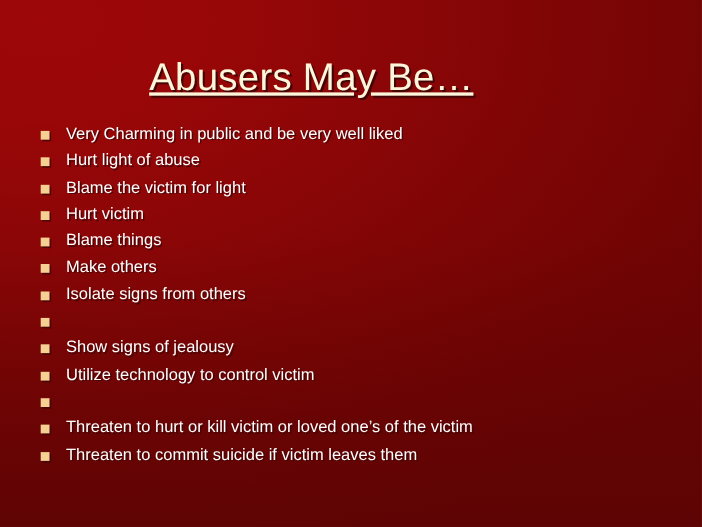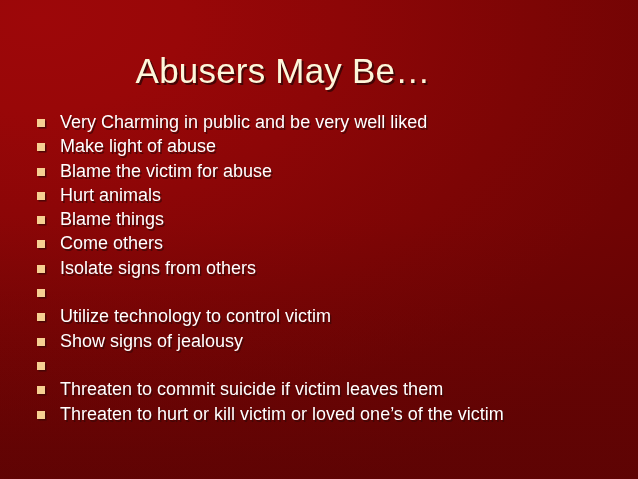--- a/index.html
+++ b/index.html
@@ -40,38 +40,39 @@
     width: 566px;
     text-align: center;
     font-size: 35px;
     line-height: 44px;
     font-weight: normal;
     letter-spacing: 0.2px;
     color: #fdf6da;
     text-shadow: 2px 2px 0px rgba(54,6,6,0.85);
     z-index: 3;
     white-space: nowrap;
+    text-decoration: underline;
   }
 
   #bullet-list {
     position: absolute;
     top: 110px;
     left: 0;
     width: 638px;
     margin: 0;
     padding: 0;
     list-style: none;
     z-index: 3;
   }
   .bullet-item {
     position: relative;
     height: 24.3px;
     line-height: 24.3px;
     padding-left: 60px;
-    font-size: 18px;
+    font-size: 15px;
     color: #ffffff;
     text-shadow: 1.5px 1.5px 0px rgba(60,7,7,0.8);
     white-space: nowrap;
   }
   .bullet-marker {
     position: absolute;
     left: 37px;
     top: 9px;
     width: 8px;
     height: 8px;
@@ -85,27 +86,27 @@
 </style>
 </head>
 <body>
 
 <div id="slide">
 
   <h1 id="title">Abusers May Be…</h1>
 
   <ul id="bullet-list">
       <li class="bullet-item"><span class="bullet-marker"></span><span class="bullet-text">Very Charming in public and be very well liked</span></li>
-      <li class="bullet-item"><span class="bullet-marker"></span><span class="bullet-text">Make light of abuse</span></li>
-      <li class="bullet-item"><span class="bullet-marker"></span><span class="bullet-text">Blame the victim for abuse</span></li>
-      <li class="bullet-item"><span class="bullet-marker"></span><span class="bullet-text">Hurt animals</span></li>
+      <li class="bullet-item"><span class="bullet-marker"></span><span class="bullet-text">Hurt light of abuse</span></li>
+      <li class="bullet-item"><span class="bullet-marker"></span><span class="bullet-text">Blame the victim for light</span></li>
+      <li class="bullet-item"><span class="bullet-marker"></span><span class="bullet-text">Hurt victim</span></li>
       <li class="bullet-item"><span class="bullet-marker"></span><span class="bullet-text">Blame things</span></li>
-      <li class="bullet-item"><span class="bullet-marker"></span><span class="bullet-text">Come others</span></li>
+      <li class="bullet-item"><span class="bullet-marker"></span><span class="bullet-text">Make others</span></li>
       <li class="bullet-item"><span class="bullet-marker"></span><span class="bullet-text">Isolate signs from others</span></li>
       <li class="bullet-item"><span class="bullet-marker"></span></li>
+      <li class="bullet-item"><span class="bullet-marker"></span><span class="bullet-text">Show signs of jealousy</span></li>
       <li class="bullet-item"><span class="bullet-marker"></span><span class="bullet-text">Utilize technology to control victim</span></li>
-      <li class="bullet-item"><span class="bullet-marker"></span><span class="bullet-text">Show signs of jealousy</span></li>
       <li class="bullet-item"><span class="bullet-marker"></span></li>
+      <li class="bullet-item"><span class="bullet-marker"></span><span class="bullet-text">Threaten to hurt or kill victim or loved one’s of the victim</span></li>
       <li class="bullet-item"><span class="bullet-marker"></span><span class="bullet-text">Threaten to commit suicide if victim leaves them</span></li>
-      <li class="bullet-item"><span class="bullet-marker"></span><span class="bullet-text">Threaten to hurt or kill victim or loved one’s of the victim</span></li>
     </ul>
 
 </div>
 
 </body></html>

